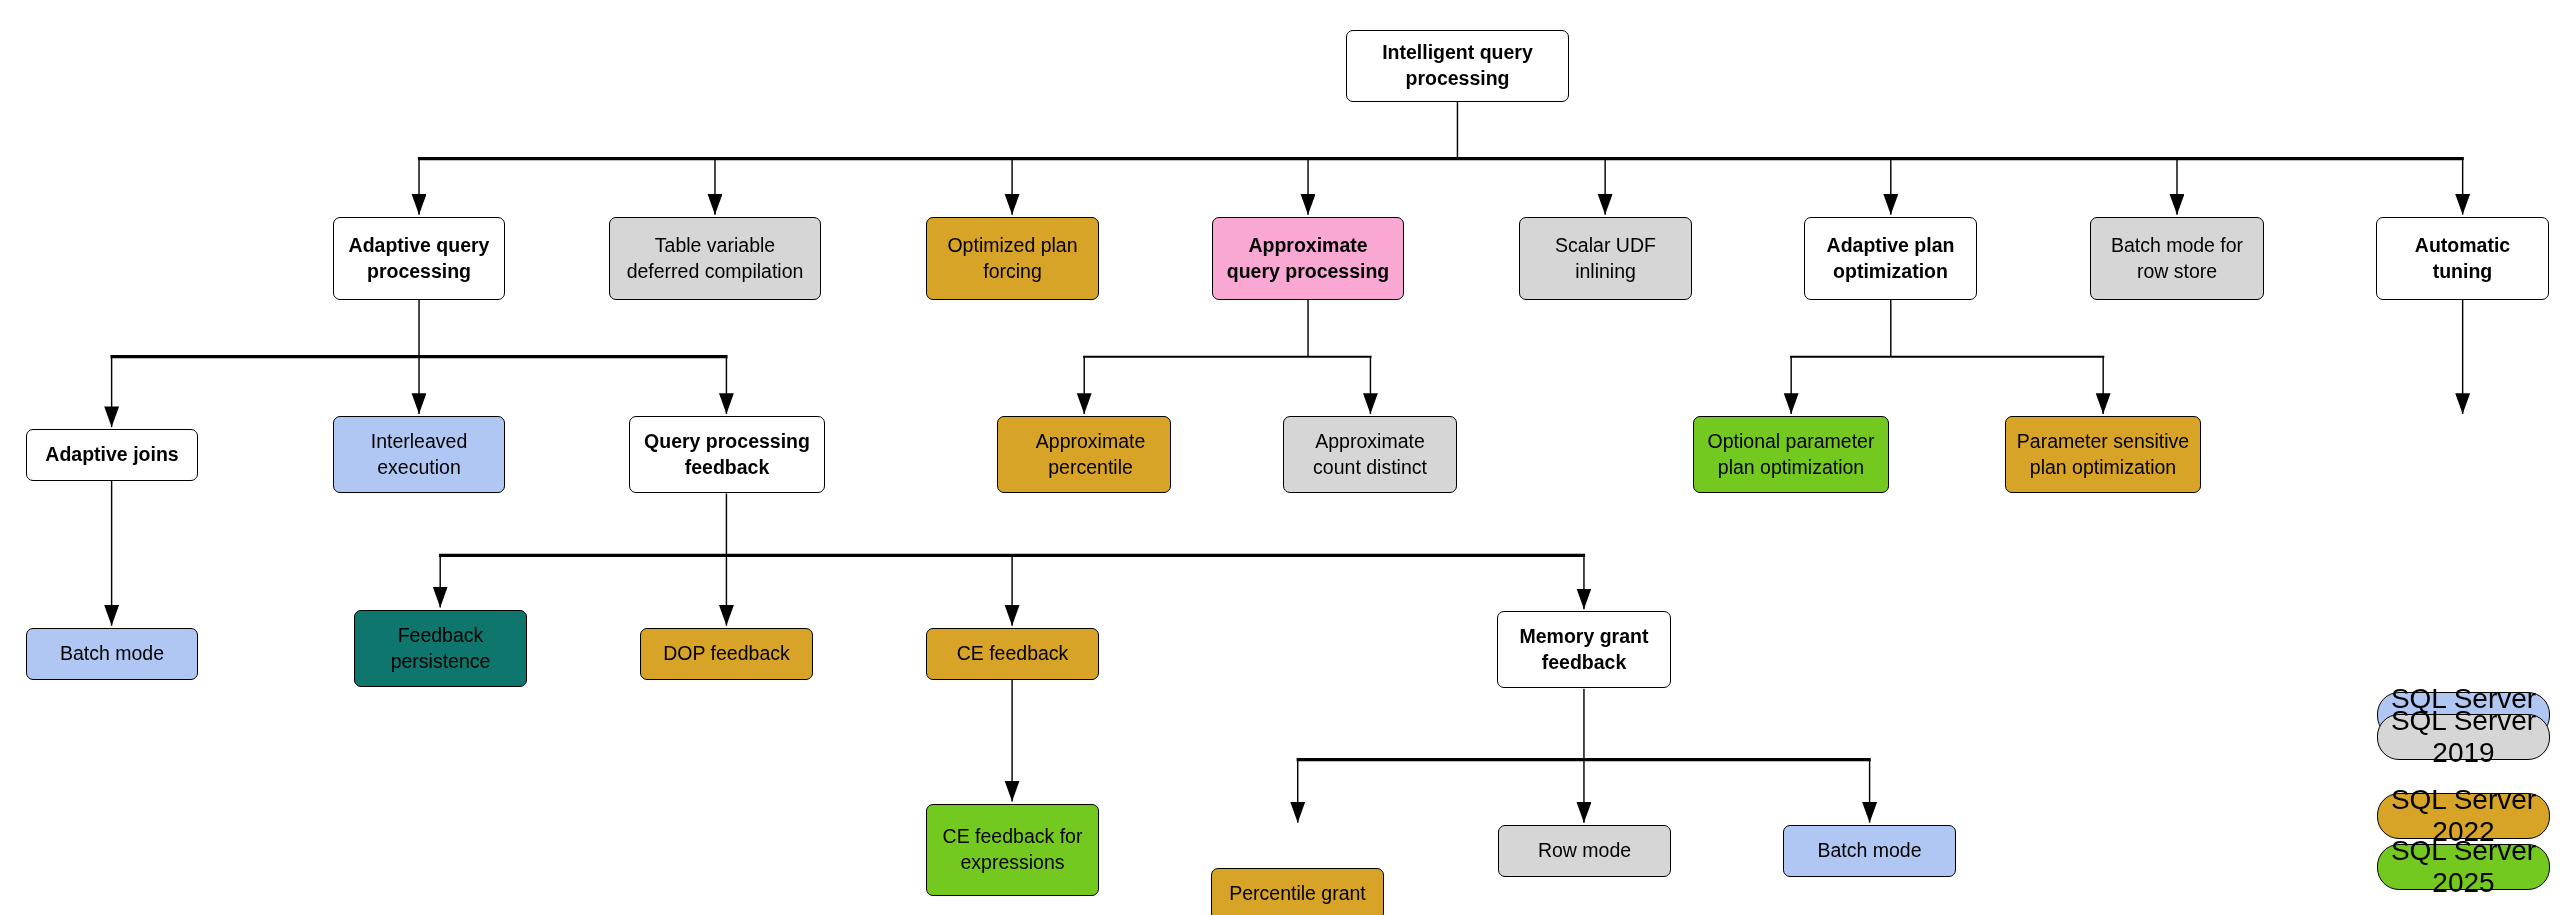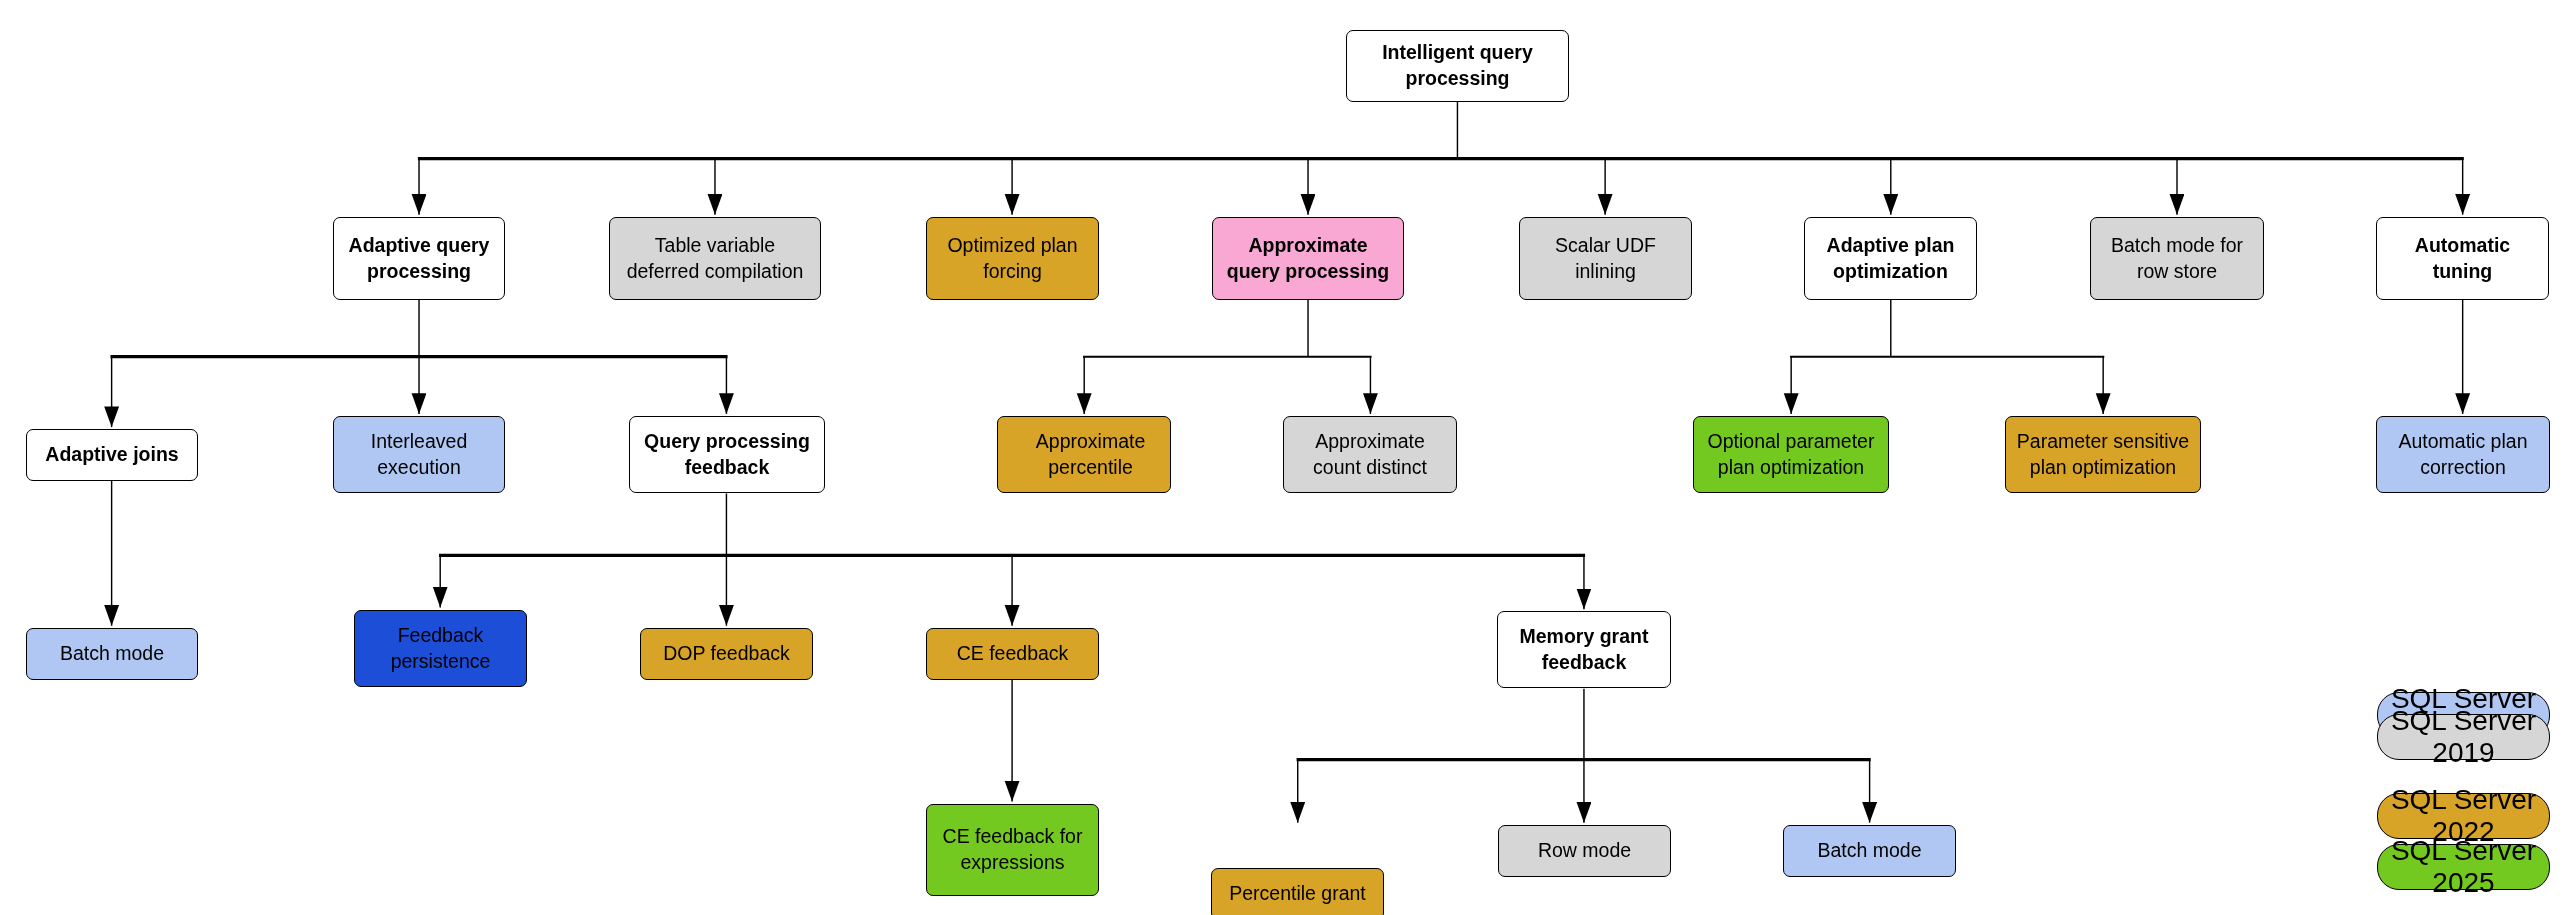--- a/index.html
+++ b/index.html
@@ -97,24 +97,23 @@
   <div class="node" style="left: 2090px; top: 217px; width: 174px; height: 83px; background-color: rgb(214, 214, 214);">Batch mode for row store</div>
   <div class="node bold" style="left: 2376px; top: 217px; width: 173px; height: 83px; background-color: rgb(255, 255, 255);">Automatic tuning</div>
 
   <div class="node bold" style="left: 26px; top: 429px; width: 172px; height: 52px; background-color: rgb(255, 255, 255);">Adaptive joins</div>
   <div class="node" style="left: 333px; top: 416px; width: 172px; height: 77px; background-color: rgb(175, 199, 242);">Interleaved execution</div>
   <div class="node bold" style="left: 629px; top: 416px; width: 196px; height: 77px; background-color: rgb(255, 255, 255);">Query processing feedback</div>
   <div class="node" style="left: 997px; top: 416px; width: 174px; height: 77px; background-color: rgb(216, 164, 39); padding-left: 20px;">Approximate percentile</div>
   <div class="node" style="left: 1283px; top: 416px; width: 174px; height: 77px; background-color: rgb(214, 214, 214);">Approximate count distinct</div>
   <div class="node" style="left: 1693px; top: 416px; width: 196px; height: 77px; background-color: rgb(116, 201, 32);">Optional parameter plan optimization</div>
   <div class="node" style="left: 2005px; top: 416px; width: 196px; height: 77px; background-color: rgb(216, 164, 39);">Parameter sensitive plan optimization</div>
-  <div class="node" style="left: 2376px; top: 416px; width: 174px; height: 77px; background-color: rgb(175, 199, 242);">Automatic plan correction</div>
 
   <div class="node" style="left: 26px; top: 628px; width: 172px; height: 52px; background-color: rgb(175, 199, 242);">Batch mode</div>
-  <div class="node" style="left: 354px; top: 610px; width: 173px; height: 77px; background-color: #1d4ed8;">Feedback persistence</div>
+  <div class="node" style="left: 354px; top: 610px; width: 173px; height: 77px; background-color: #0f766e;">Feedback persistence</div>
   <div class="node" style="left: 640px; top: 628px; width: 173px; height: 52px; background-color: rgb(216, 164, 39);">DOP feedback</div>
   <div class="node" style="left: 926px; top: 628px; width: 173px; height: 52px; background-color: rgb(216, 164, 39);">CE feedback</div>
   <div class="node bold" style="left: 1497px; top: 611px; width: 174px; height: 77px; background-color: rgb(255, 255, 255);">Memory grant feedback</div>
 
   <div class="node" style="left: 926px; top: 804px; width: 173px; height: 92px; background-color: rgb(116, 201, 32);">CE feedback for expressions</div>
   <div class="node" style="left: 1211px; top: 868px; width: 173px; height: 52px; background-color: rgb(216, 164, 39);">Percentile grant</div>
   <div class="node" style="left: 1498px; top: 825px; width: 173px; height: 52px; background-color: rgb(214, 214, 214);">Row mode</div>
   <div class="node" style="left: 1783px; top: 825px; width: 173px; height: 52px; background-color: rgb(175, 199, 242);">Batch mode</div>
 
   <div class="legend-item" style="left: 2377px; top: 692px; background-color: rgb(175, 199, 242);">SQL Server 2017</div>

